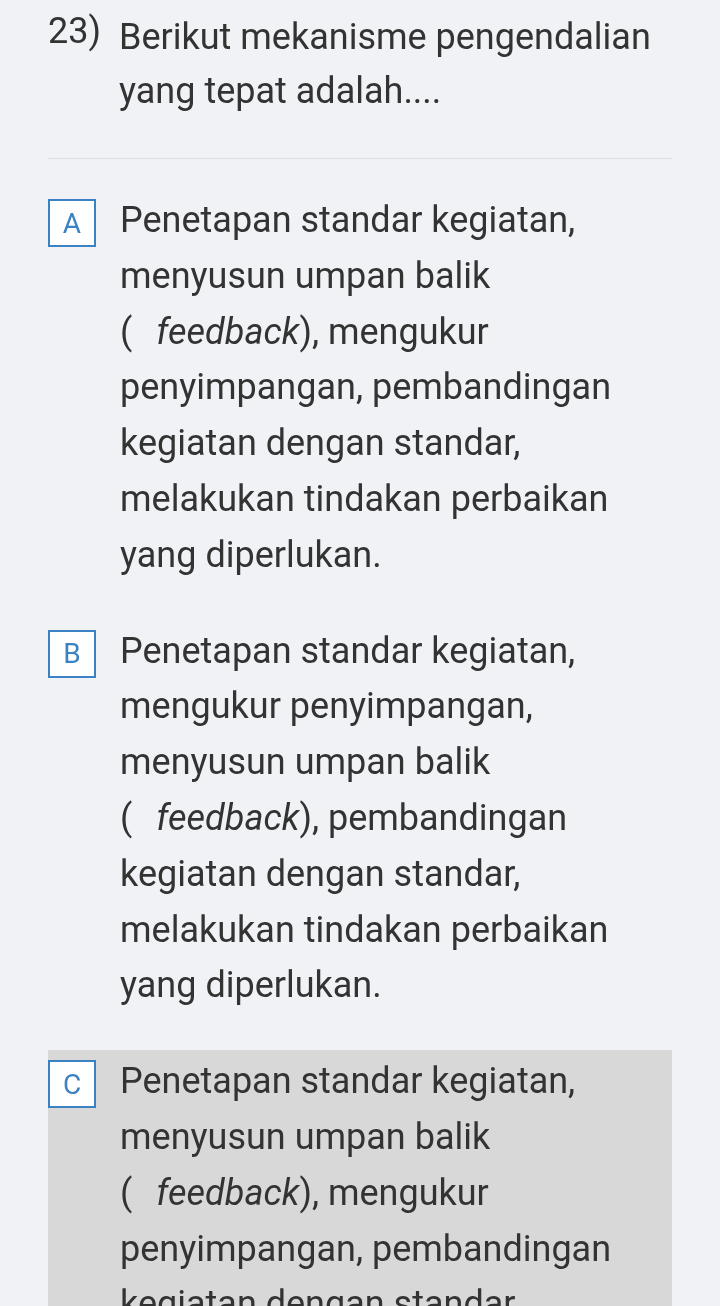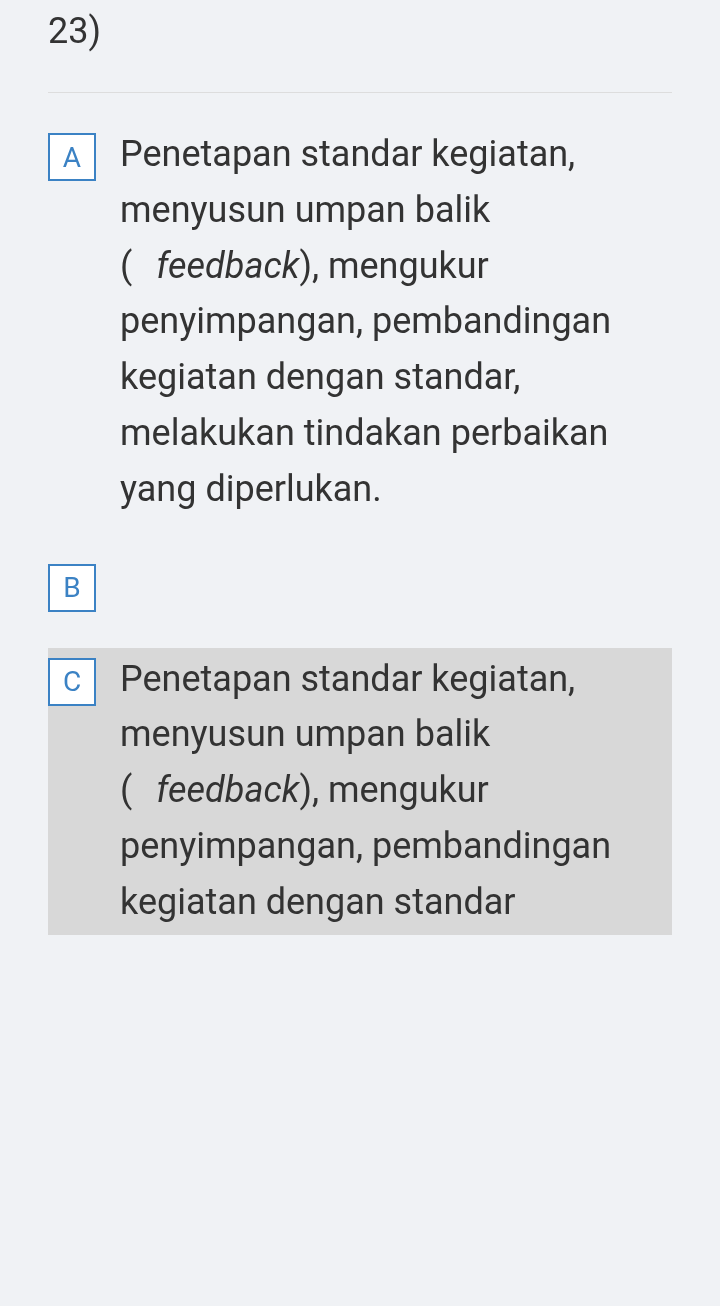--- a/index.html
+++ b/index.html
@@ -73,30 +73,32 @@
       font-style: italic;
       margin-left: 24px;
     }
   </style>
 </head>
 <body>
 
 <div class="container">
   <div class="question">
     <div class="question-number">23)</div>
+    <div class="question-text">Berikut mekanisme pengendalian yang tepat adalah....</div>
   </div>
 
   <div class="options">
     <div class="option">
       <div class="option-letter">A</div>
       <div class="option-text"><span>Penetapan standar kegiatan, menyusun umpan balik (</span><span class="italic">feedback</span><span>), mengukur penyimpangan, pembandingan kegiatan dengan standar, melakukan tindakan perbaikan yang diperlukan.</span></div>
     </div>
 
     <div class="option">
       <div class="option-letter">B</div>
+      <div class="option-text"><span>Penetapan standar kegiatan, mengukur penyimpangan, menyusun umpan balik (</span><span class="italic">feedback</span><span>), pembandingan kegiatan dengan standar, melakukan tindakan perbaikan yang diperlukan.</span></div>
     </div>
 
     <div class="option selected">
       <div class="option-letter">C</div>
       <div class="option-text"><span>Penetapan standar kegiatan, menyusun umpan balik (</span><span class="italic">feedback</span><span>), mengukur penyimpangan, pembandingan kegiatan dengan standar</span></div>
     </div>
   </div>
 </div>
 
 </body></html>

